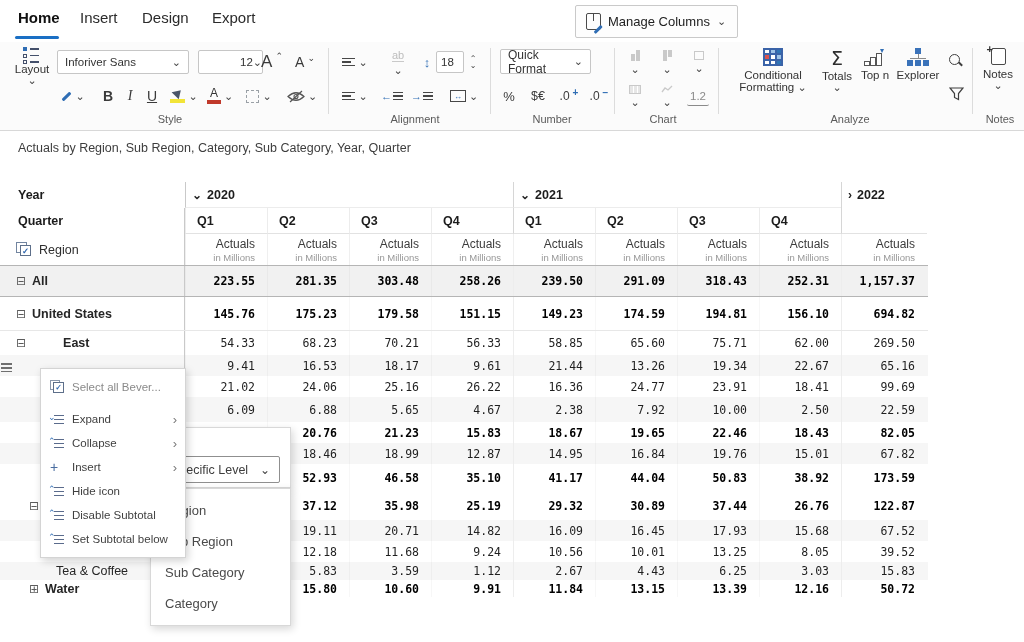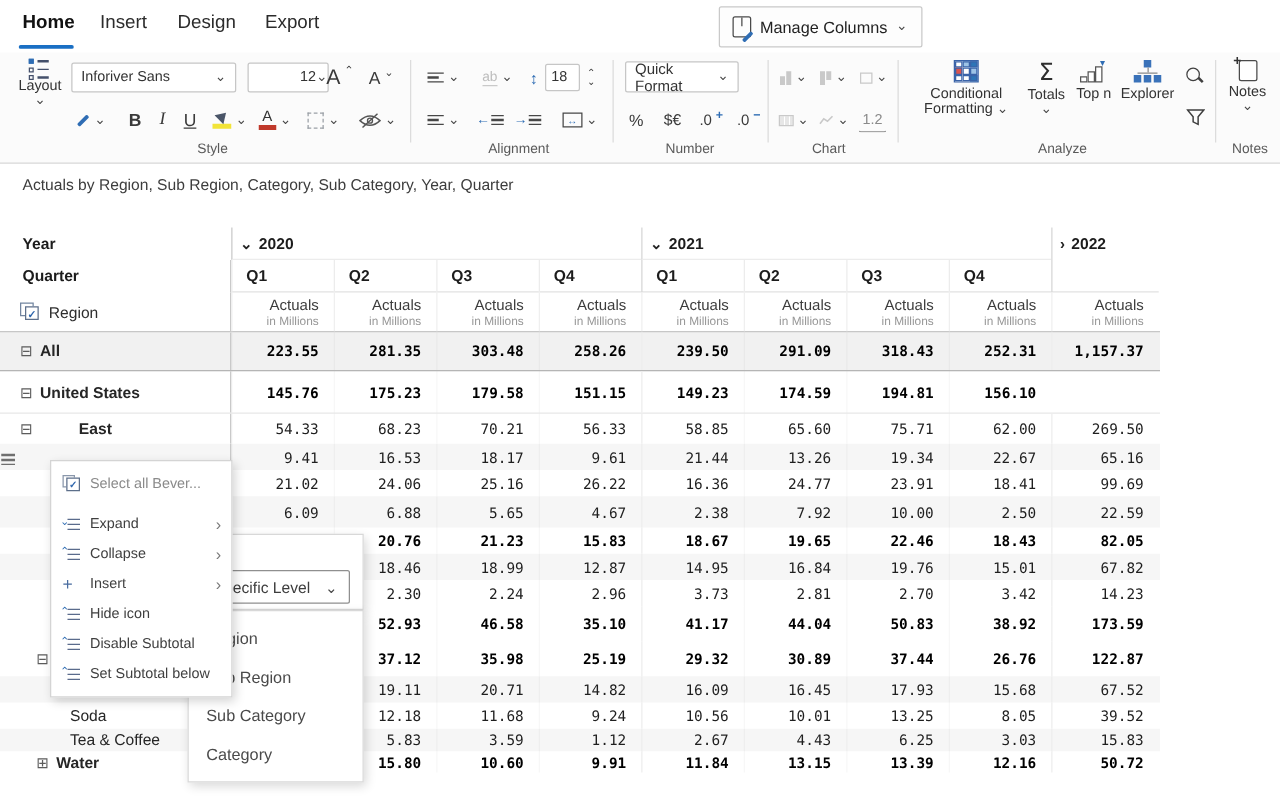--- a/index.html
+++ b/index.html
@@ -21,21 +21,21 @@
 
   
   .ribbon { position:absolute; left:0; top:42px; width:1024px; height:89px; background:#fbfbfb; border-bottom:1px solid #d8d8d8; }
   .rsep { position:absolute; top:6px; width:1px; height:66px; background:#dcdcdc; }
   .grp-label { position:absolute; top:71px; font-size:11px; color:#5a5a5a; text-align:center; }
   .rbtn { position:absolute; display:flex; align-items:center; justify-content:center; gap:3px; color:#3a3a3a; font-size:12px; border-radius:2px; }
   .combo { border:1px solid #c6c6c6; background:#fff; display:flex; align-items:center; justify-content:space-between; padding:0 7px; font-size:11.5px; color:#333; border-radius:2px; }
   .lines-icon { display:inline-block; width:13px; }
   .lines-icon i { display:block; height:1.4px; background:#474747; margin:2px 0; }
   .lines-icon i.short { width:9px; }
-  .grayed { color:#bdbdbd !important; }
+  .grayed { color:#bdbdbd !important;flex-direction:column; }
   .grayed .lines-icon i, .grayed i { background:#c9c9c9 !important; border-color:#c9c9c9 !important; }
   .big-btn { position:absolute; display:flex; flex-direction:column; align-items:center; font-size:11.5px; color:#333; }
   .sigma { font-size:19px; color:#2e2e2e; line-height:20px; font-family:"DejaVu Sans", sans-serif; }
   .blue { color:#2f6db4; }
   .sup-sign { font-size:10px; font-weight:700; color:#2f6db4; }
   .layout-icon { width:18px; height:16px; position:relative; }
   .layout-icon .r { display:flex; align-items:center; gap:3px; margin-bottom:2.5px; }
   .layout-icon .sq { width:4px; height:4px; border:1.1px solid #44506b; }
   .layout-icon .sq.f { background:#2f6db4; border-color:#2f6db4; }
   .layout-icon .ln { width:9px; height:1.4px; background:#44506b; }
@@ -451,20 +451,21 @@
             <span style="font-weight: 700;">United States</span>
           </div>
           <span class="cellv" style="font-weight: 700; color: rgb(0, 0, 0);">145.76</span>
           <span class="cellv" style="font-weight: 700; color: rgb(0, 0, 0);">175.23</span>
           <span class="cellv" style="font-weight: 700; color: rgb(0, 0, 0);">179.58</span>
           <span class="cellv" style="font-weight: 700; color: rgb(0, 0, 0);">151.15</span>
           <span class="cellv" style="font-weight: 700; color: rgb(0, 0, 0); border-left: 1px solid rgb(237, 237, 237);">149.23</span>
           <span class="cellv" style="font-weight: 700; color: rgb(0, 0, 0);">174.59</span>
           <span class="cellv" style="font-weight: 700; color: rgb(0, 0, 0);">194.81</span>
           <span class="cellv" style="font-weight: 700; color: rgb(0, 0, 0);">156.10</span>
+          <span class="cellv last" style="font-weight: 700; color: rgb(0, 0, 0); border-left: 1px solid rgb(237, 237, 237);">694.82</span>
         </div>
         <div class="body-row" style="height: 24px;">
           <div class="lbl vline-r" style="padding-left: 16px;">
             <span class="tog">⊟</span>
             <span style="font-weight: 700; padding-left: 31px;">East</span>
           </div>
           <span class="cellv">54.33</span>
           <span class="cellv">68.23</span>
           <span class="cellv">70.21</span>
           <span class="cellv">56.33</span>
@@ -537,34 +538,20 @@
           <span class="cellv"></span>
           <span class="cellv">18.46</span>
           <span class="cellv">18.99</span>
           <span class="cellv">12.87</span>
           <span class="cellv" style="border-left: 1px solid rgb(237, 237, 237);">14.95</span>
           <span class="cellv">16.84</span>
           <span class="cellv">19.76</span>
           <span class="cellv">15.01</span>
           <span class="cellv last" style="border-left: 1px solid rgb(237, 237, 237);">67.82</span>
         </div>
-        <div class="body-row" style="height: 21px;">
-          <div class="lbl vline-r" style="padding-left: 56px;">
-            <span></span>
-          </div>
-          <span class="cellv"></span>
-          <span class="cellv">2.30</span>
-          <span class="cellv">2.24</span>
-          <span class="cellv">2.96</span>
-          <span class="cellv" style="border-left: 1px solid rgb(237, 237, 237);">3.73</span>
-          <span class="cellv">2.81</span>
-          <span class="cellv">2.70</span>
-          <span class="cellv">3.42</span>
-          <span class="cellv last" style="border-left: 1px solid rgb(237, 237, 237);">14.23</span>
-        </div>
         <div class="body-row" style="height: 28px;">
           <div class="lbl vline-r" style="padding-left: 30px;">
             <span></span>
           </div>
           <span class="cellv" style="font-weight: 700; color: rgb(0, 0, 0);"></span>
           <span class="cellv" style="font-weight: 700; color: rgb(0, 0, 0);">52.93</span>
           <span class="cellv" style="font-weight: 700; color: rgb(0, 0, 0);">46.58</span>
           <span class="cellv" style="font-weight: 700; color: rgb(0, 0, 0);">35.10</span>
           <span class="cellv" style="font-weight: 700; color: rgb(0, 0, 0); border-left: 1px solid rgb(237, 237, 237);">41.17</span>
           <span class="cellv" style="font-weight: 700; color: rgb(0, 0, 0);">44.04</span>

